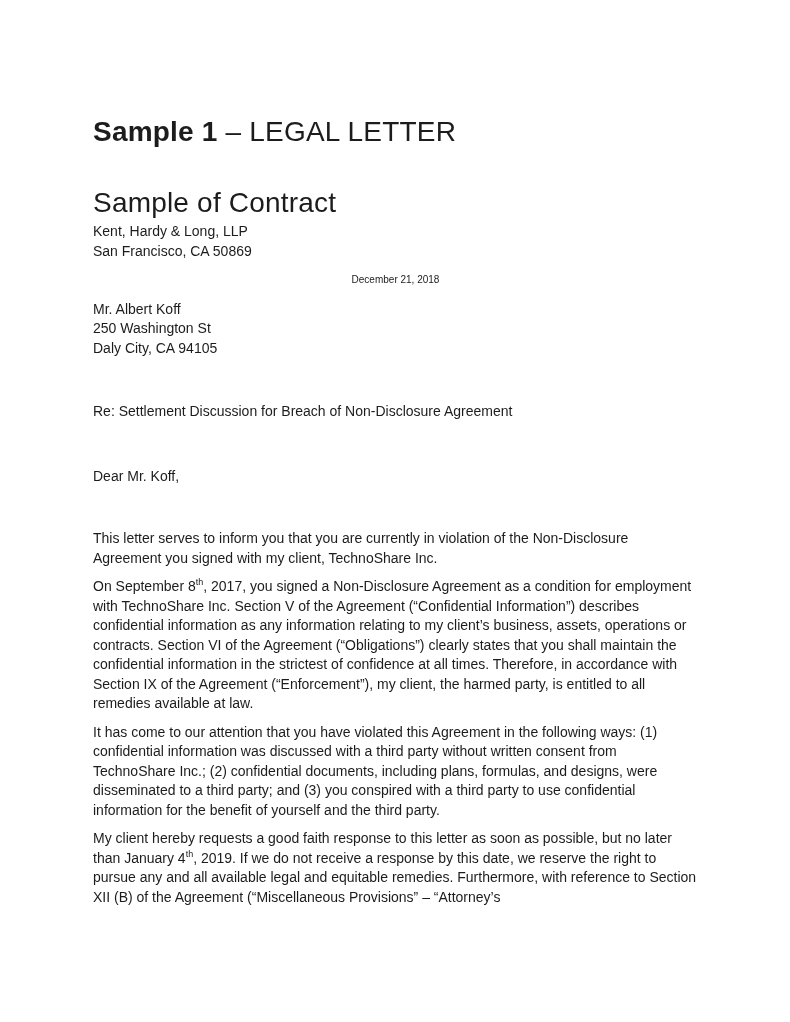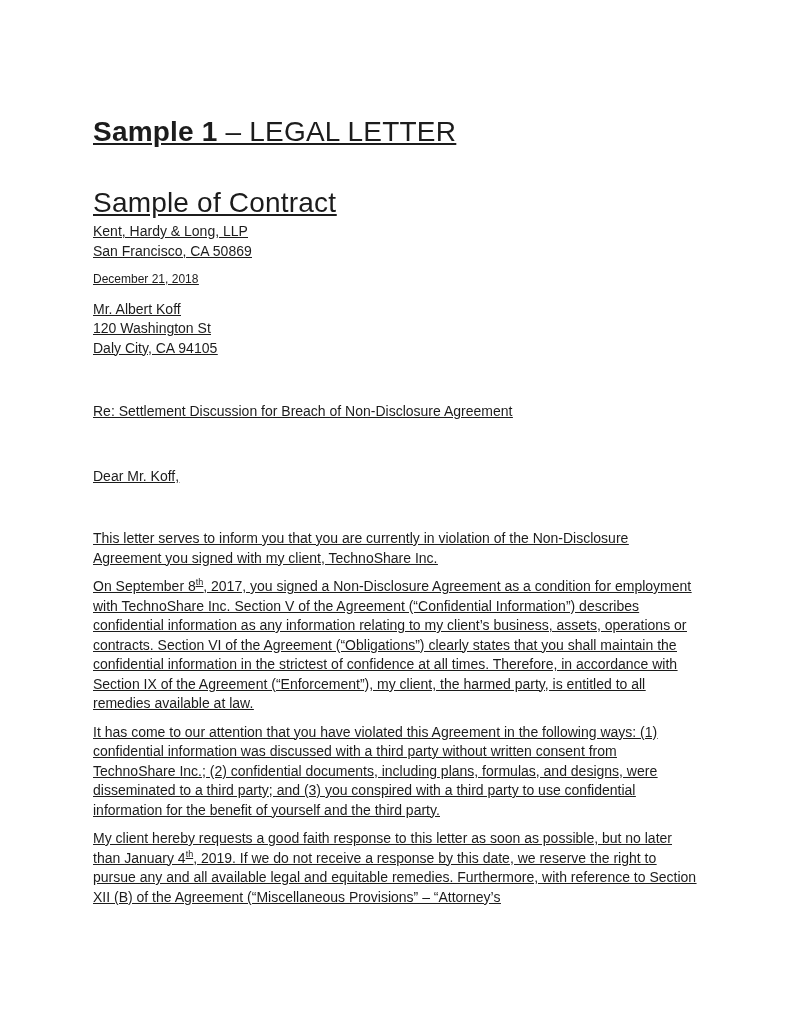--- a/index.html
+++ b/index.html
@@ -1,15 +1,15 @@
 <!DOCTYPE html>
 <html><head>
 <meta charset="utf-8">
 <style>
-  * { margin: 0; padding: 0; box-sizing: border-box; text-decoration: underline; }
+  * { margin: 0; padding: 0; box-sizing: border-box; }
   html, body { background: #ffffff; }
   body {
     width: 790px;
     min-height: 1022px;
     font-family: "Liberation Sans", "DejaVu Sans", sans-serif;
     color: #1c1c1c;
     -webkit-font-smoothing: antialiased;
   }
   .page {
     width: 790px;
@@ -33,22 +33,22 @@
     margin-bottom: 3px;
     letter-spacing: 0.2px;
   }
   .sender-block {
     text-align: left;
     font-size: 14px;
     line-height: 19.5px;
     margin-bottom: 9px;
   }
   .date-line {
-    text-align: left;
-    font-size: 12px;
+    text-align: center;
+    font-size: 10px;
     line-height: 19.5px;
     margin-bottom: 10px;
   }
   .recipient-block {
     font-size: 14px;
     line-height: 19.5px;
     margin-bottom: 44px;
   }
   .subject-line {
     font-size: 14px;
@@ -83,21 +83,21 @@
 
   <div class="sender-block">
     <div>Kent, Hardy &amp; Long, LLP</div>
     <div>San Francisco, CA 50869</div>
   </div>
 
   <div class="date-line">December 21, 2018</div>
 
   <div class="recipient-block">
     <div>Mr. Albert Koff</div>
-    <div>120 Washington St</div>
+    <div>250 Washington St</div>
     <div>Daly City, CA 94105</div>
   </div>
 
   <div class="subject-line">Re: Settlement Discussion for Breach of Non-Disclosure Agreement</div>
 
   <div class="salutation">Dear Mr. Koff,</div>
 
   <p class="body-para">This letter serves to inform you that you are currently in violation of the Non-Disclosure Agreement you signed with my client, TechnoShare Inc.</p>
 
   <p class="body-para"><span>On September 8</span><sup class="ord">th</sup><span>, 2017, you signed a Non-Disclosure Agreement as a condition for employment with TechnoShare Inc. Section V of the Agreement (“Confidential Information”) describes confidential information as any information relating to my client’s business, assets, operations or contracts. Section VI of the Agreement (“Obligations”) clearly states that you shall maintain the confidential information in the strictest of confidence at all times. Therefore, in accordance with Section IX of the Agreement (“Enforcement”), my client, the harmed party, is entitled to all remedies available at law.</span></p>

